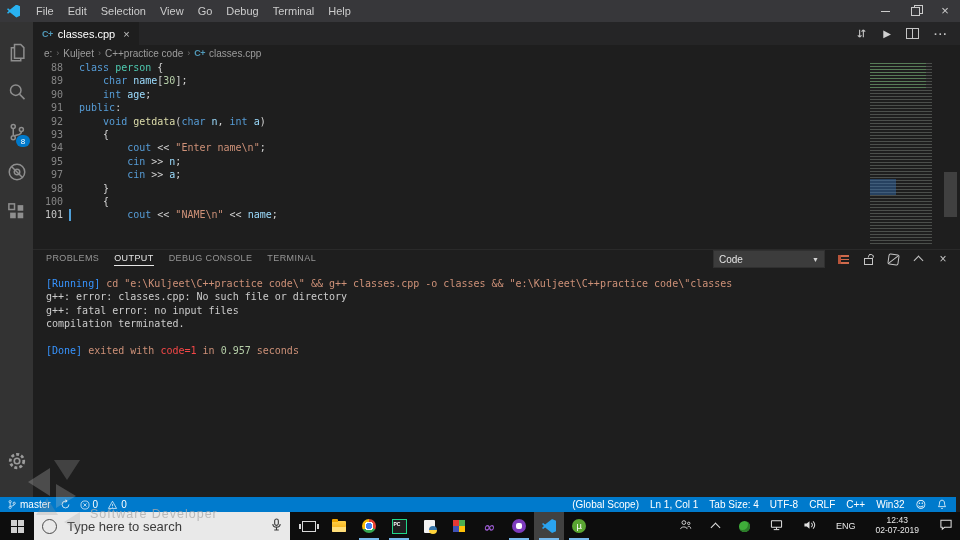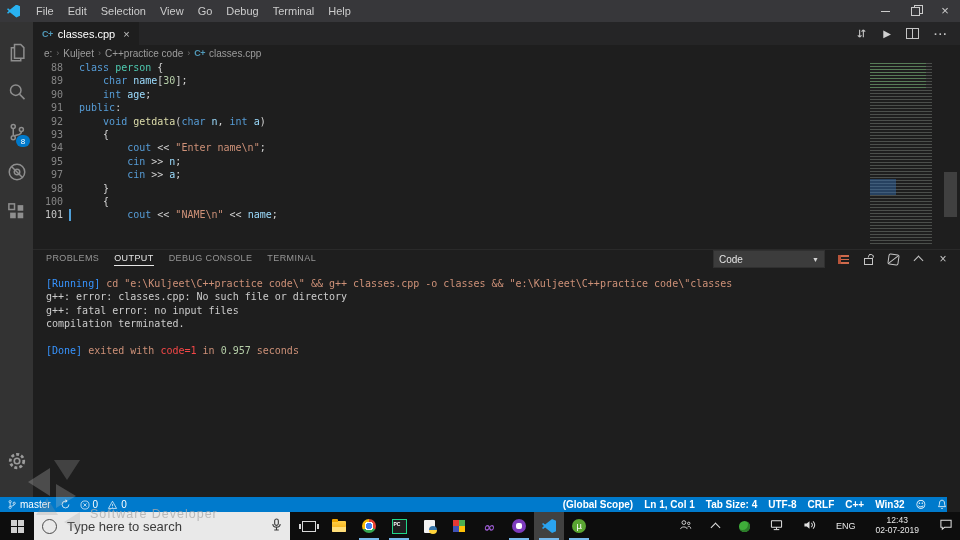--- a/index.html
+++ b/index.html
@@ -76,24 +76,24 @@
   .lockic::before{content:"";position:absolute;top:-5px;left:3px;width:4px;height:4px;border:1px solid #c5c5c5;
      border-bottom:none;border-radius:3px 3px 0 0;transform:rotate(22deg);}
   .clearic{width:9px;height:9px;border:1px solid #c5c5c5;border-radius:2px;position:relative;transform:rotate(8deg);}
   .clearic::after{content:"";position:absolute;left:-1px;top:4px;width:11px;height:1px;background:#c5c5c5;transform:rotate(-45deg);}
   .chevup{width:6px;height:6px;border-top:1.5px solid #c5c5c5;border-right:1.5px solid #c5c5c5;transform:rotate(-45deg);margin-top:3px;}
   .px{color:#c5c5c5;font-size:12px;line-height:10px;}
   .panel-content{flex:1;padding:7px 0 0 13px;font-family:"DejaVu Sans Mono",monospace;font-size:10px;
                  line-height:13.4px;color:#cccccc;white-space:pre;overflow:hidden;}
   .o-b{color:#3794ff;} .o-o{color:#ce9178;} .o-w{color:#cccccc;} .o-r{color:#f44747;} .o-g{color:#b5cea8;}
   
-  .statusbar{position:absolute;left:0;right:13px;bottom:28px;height:15px;background:#007acc;color:#ffffff;
+  .statusbar{position:absolute;left:0;right:4px;bottom:28px;height:15px;background:#007acc;color:#ffffff;
              font-size:10px;display:flex;align-items:center;z-index:20;}
   .sb-left{display:flex;align-items:center;gap:9px;padding-left:7px;}
-  .sb-right{margin-left:auto;display:flex;align-items:center;gap:11px;font-weight:bold;}
+  .sb-right{margin-left:auto;display:flex;align-items:center;gap:11px;padding-right:9px;}
   .sb-item{display:flex;align-items:center;gap:3px;}
   .sb-item svg{stroke:#ffffff;fill:none;stroke-width:1.1;}
   .smiley{font-family:"DejaVu Sans",sans-serif;font-size:10px;}
   
   .taskbar{position:absolute;left:0;right:0;bottom:0;height:28px;background:#0d0d0d;display:flex;align-items:stretch;z-index:30;}
   .start-btn{width:34px;display:flex;align-items:center;justify-content:center;}
   .win-logo{display:grid;grid-template-columns:6px 6px;grid-template-rows:6px 6px;gap:1px;}
   .win-logo span{background:#cfcfcf;}
   .searchbox{width:240px;background:#e9e9e9;display:flex;align-items:center;gap:8px;padding:0 8px;}
   .cortana-ring{width:13px;height:13px;border:1.6px solid #4a4a4a;border-radius:50%;flex:none;}

